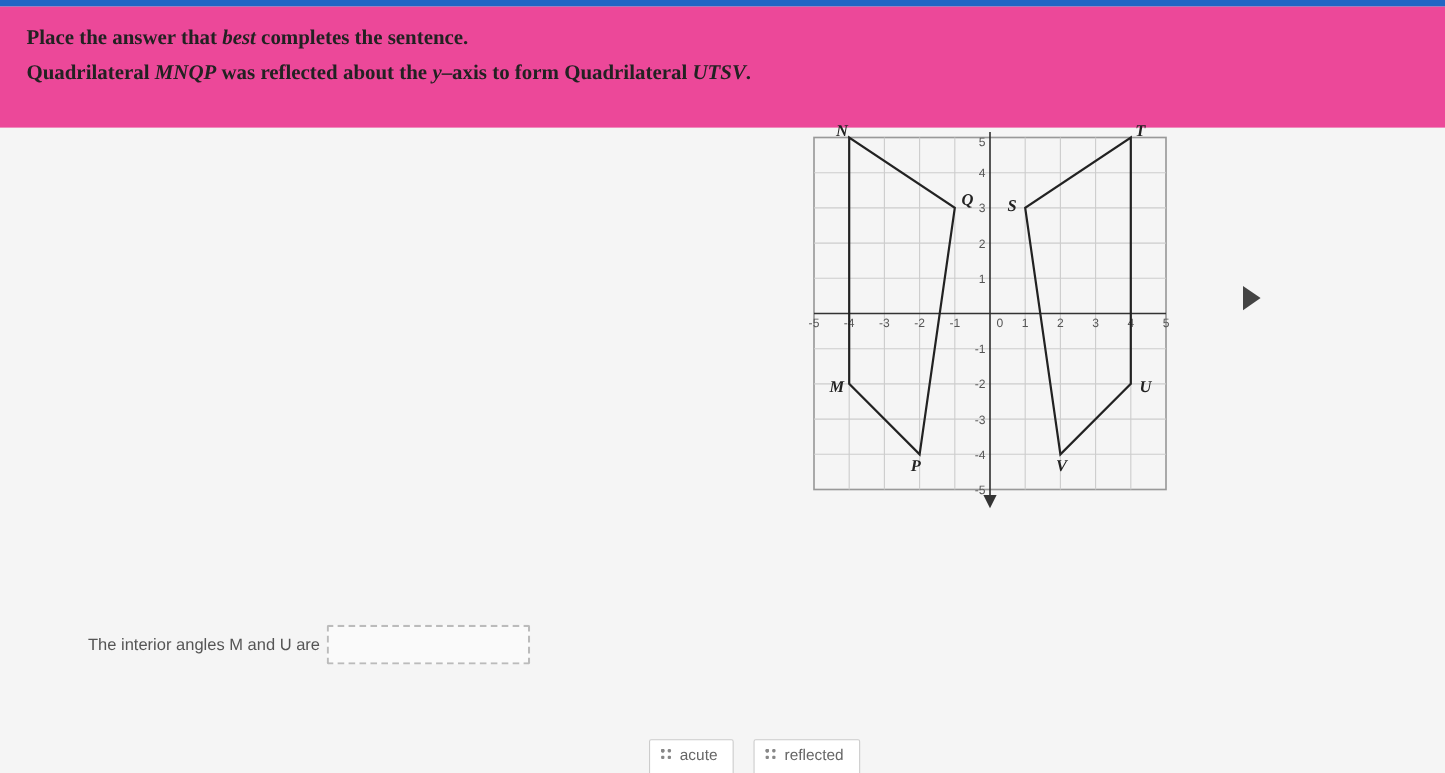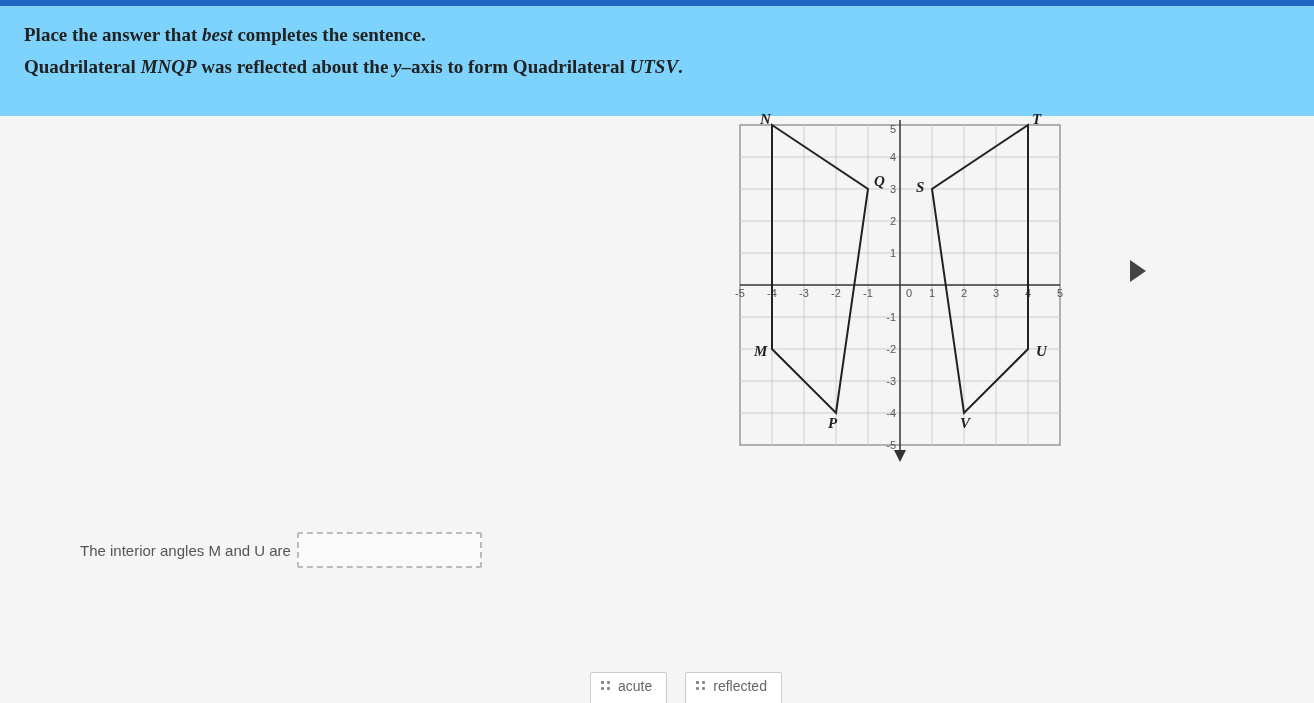--- a/index.html
+++ b/index.html
@@ -11,21 +11,21 @@
     position: relative;
     overflow: hidden;
   }
   .top-bar {
     height: 6px;
     background: #2066c4;
     width: 100%;
   }
   .content {
     padding: 18px 24px;
-    background: #7dd3fc;
+    background: #ec4899;
   }
   .instruction {
     font-size: 19px;
     font-weight: bold;
     color: #222;
     margin-bottom: 10px;
   }
   .instruction em { font-style: italic; }
   .prompt {
     font-size: 19px;
@@ -48,21 +48,21 @@
     top: 260px;
     width: 0; height: 0;
     border-top: 11px solid transparent;
     border-bottom: 11px solid transparent;
     border-left: 16px solid #444;
     cursor: pointer;
   }
   .sentence-row {
     position: absolute;
     left: 80px;
-    top: 532px;
+    top: 568px;
     display: flex;
     align-items: center;
     font-family: -apple-system, 'Segoe UI', Arial, sans-serif;
     font-size: 15px;
     color: #555;
   }
   .drop-zone {
     margin-left: 6px;
     width: 185px;
     height: 36px;

